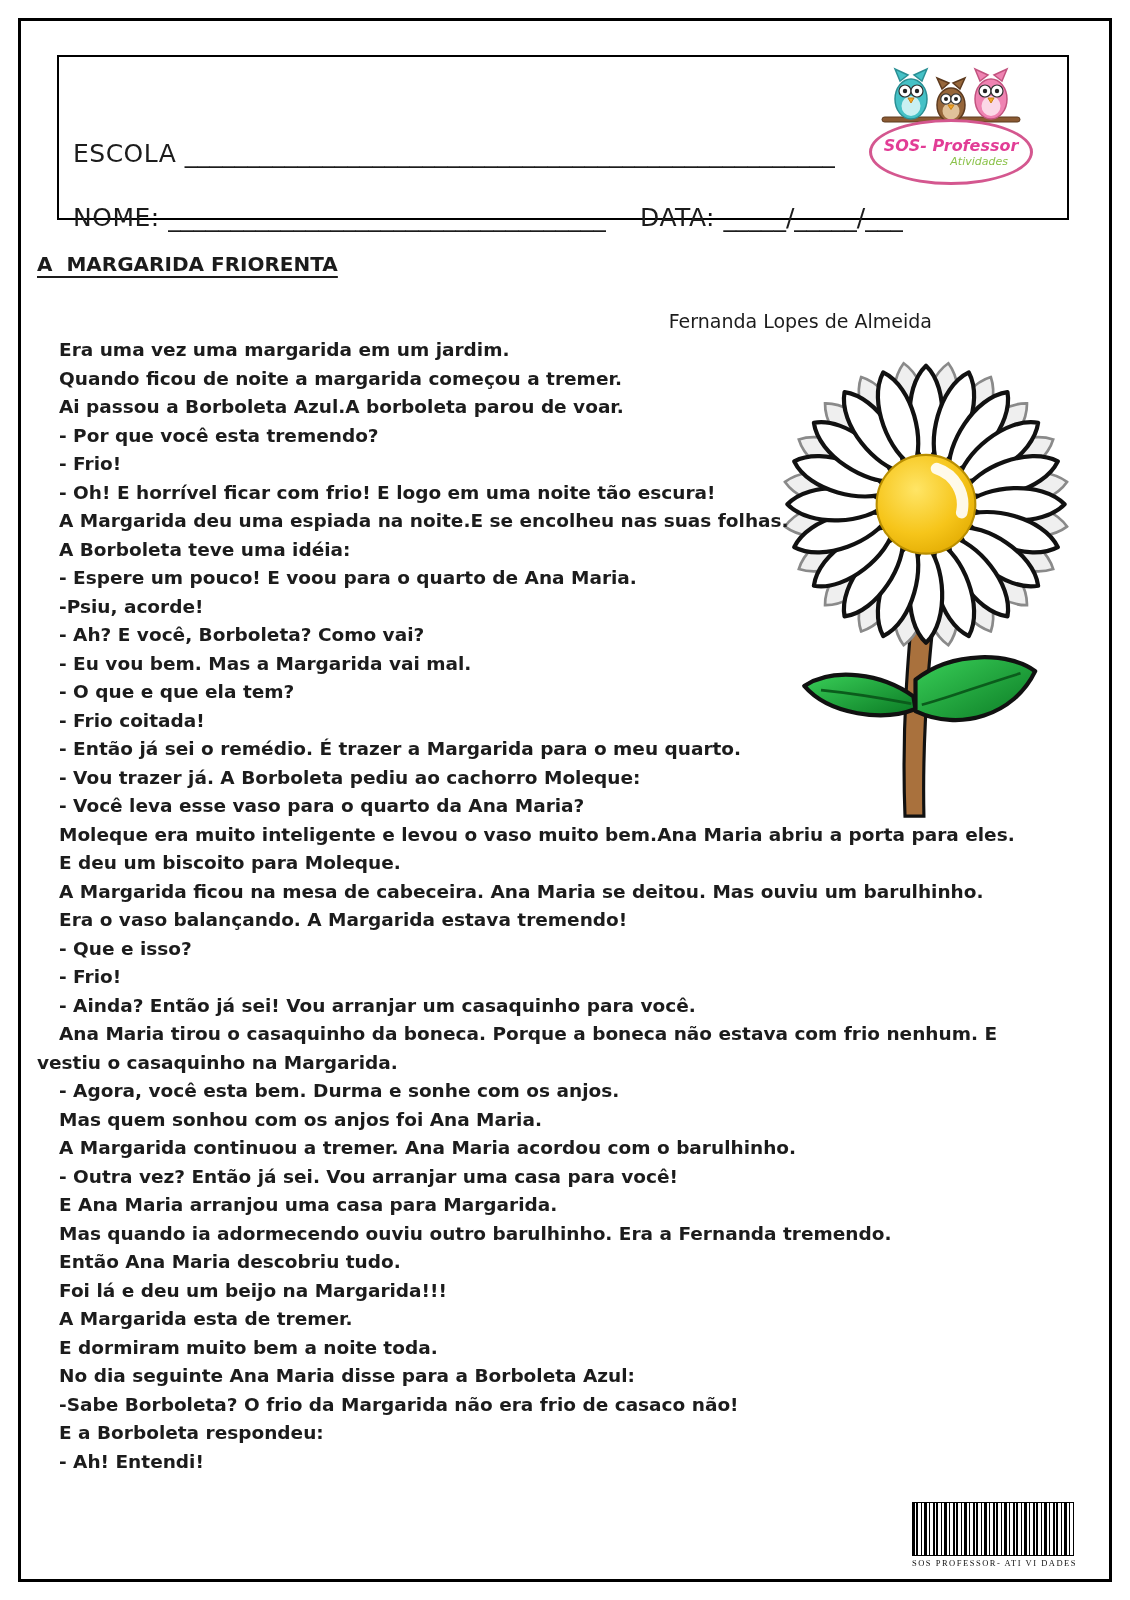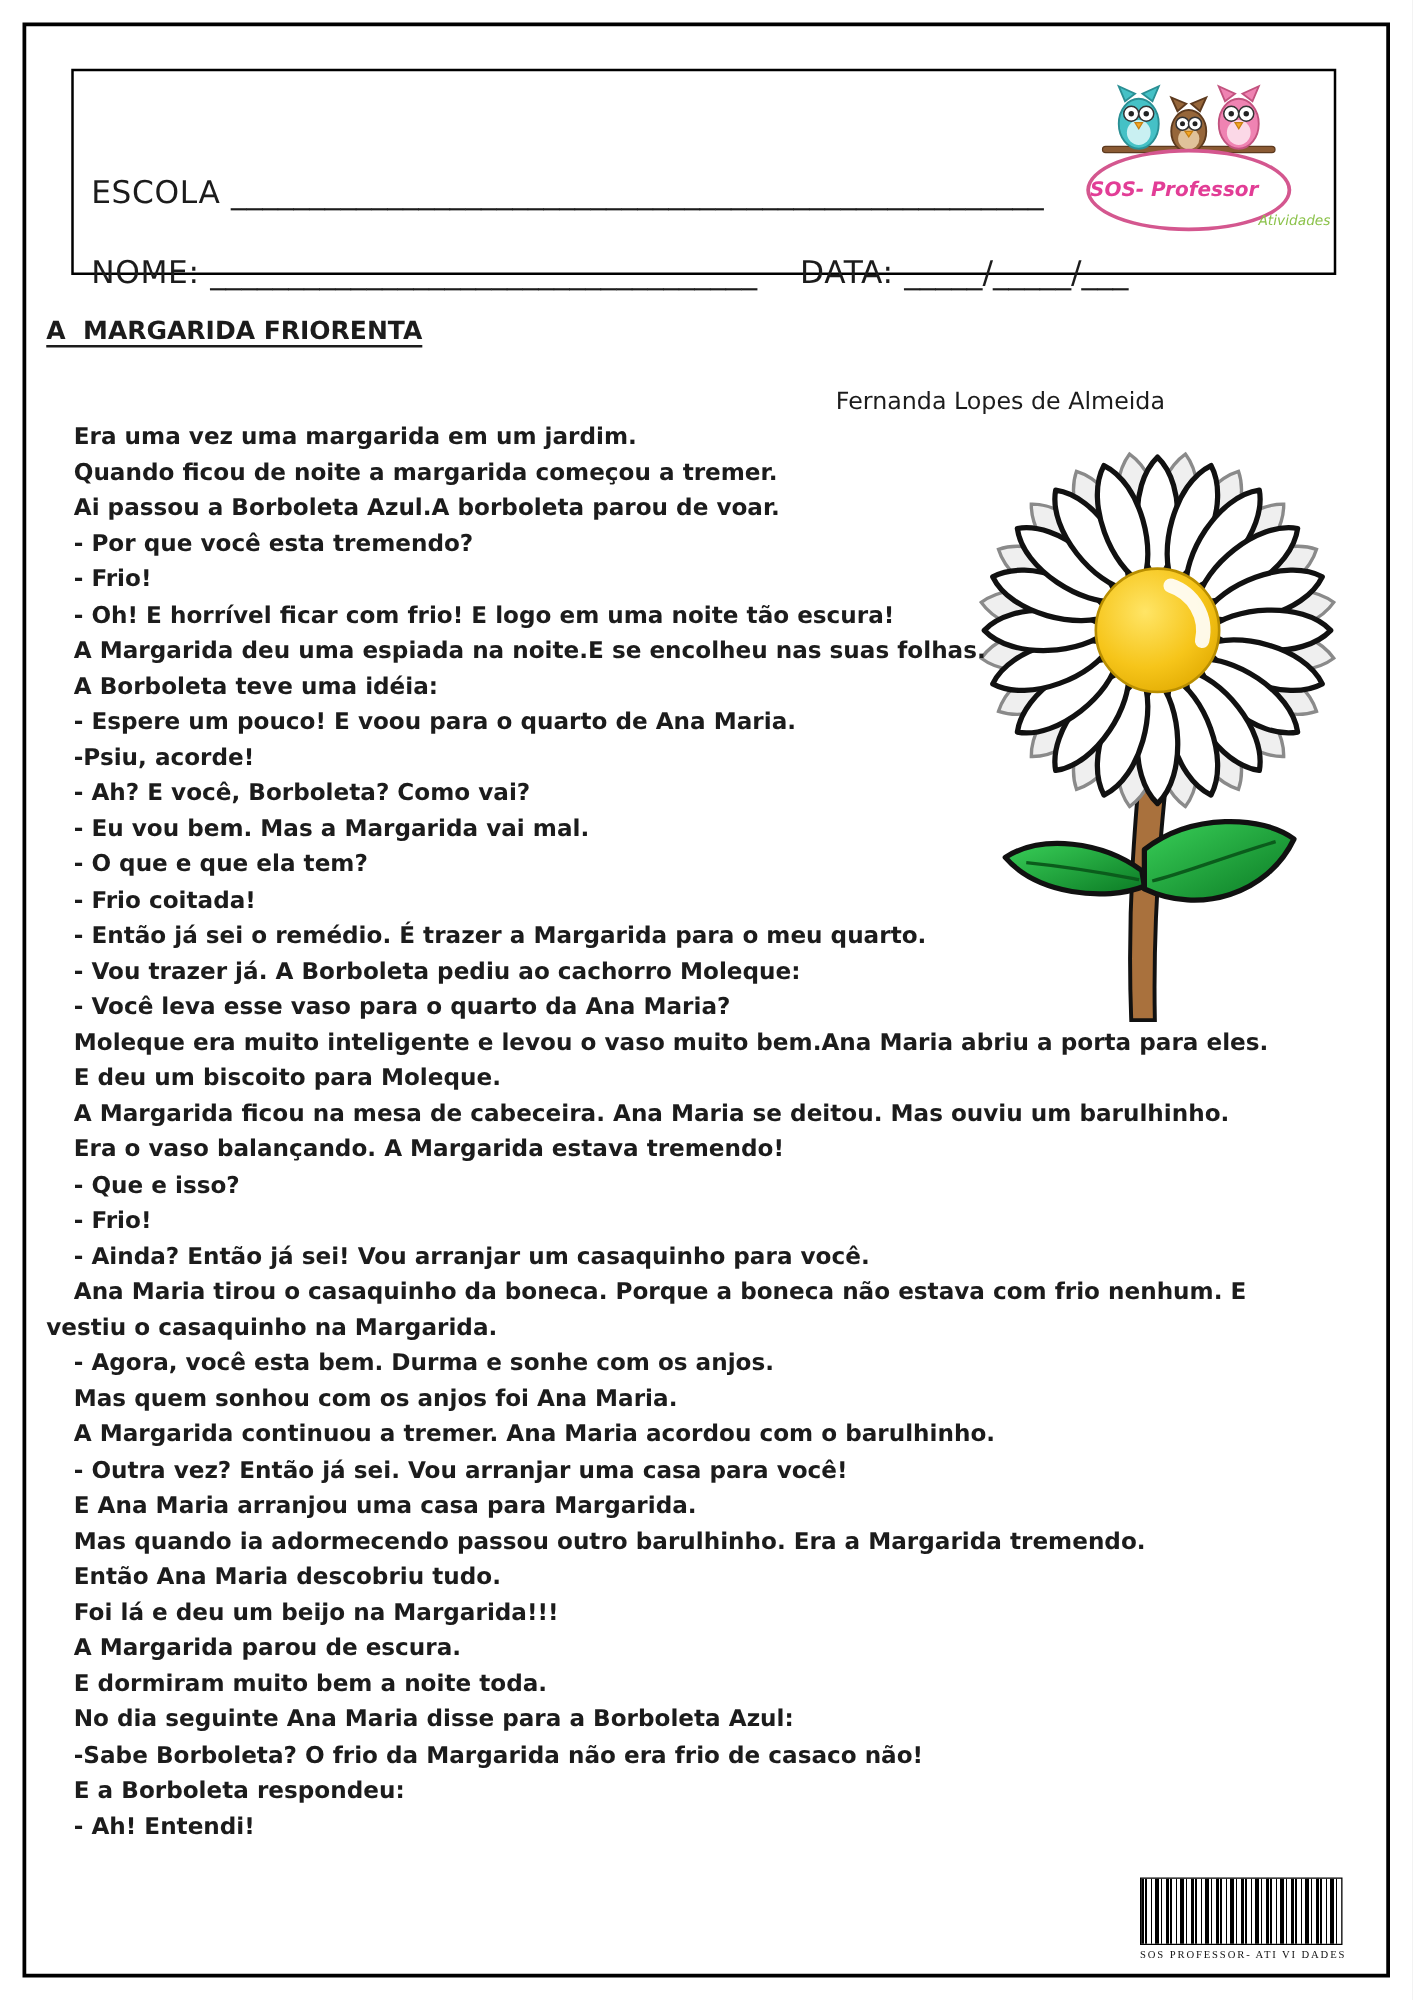--- a/index.html
+++ b/index.html
@@ -30,21 +30,21 @@
   .data-part{margin-left:26px;}
   
   .logo{
     position:absolute;right:28px;top:4px;width:176px;
     display:flex;flex-direction:column;align-items:center;
   }
   .logo-badge{
     width:158px;height:60px;margin-top:-8px;
     border:3px solid #d4578f;border-radius:50%;
     background:#fff;
-    display:flex;flex-direction:row;align-items:center;justify-content:space-between;
+    display:flex;flex-direction:column;align-items:center;justify-content:center;
   }
   .logo-title{font-size:16px;font-weight:bold;font-style:italic;color:#e23d96;white-space:nowrap;line-height:1;}
   .logo-sub{font-size:11px;font-style:italic;color:#8bc24a;line-height:1;align-self:flex-end;margin:2px 22px 0 0;}
   
   .ws-title{
     position:absolute;left:37px;top:252px;
     font-size:20px;font-weight:bold;
     text-decoration:underline;text-underline-offset:5px;
     white-space:pre;
   }
@@ -245,24 +245,24 @@
       <p class="story-line">Era o vaso balançando. A Margarida estava tremendo!</p>
       <p class="story-line">- Que e isso?</p>
       <p class="story-line">- Frio!</p>
       <p class="story-line">- Ainda? Então já sei! Vou arranjar um casaquinho para você.</p>
       <p class="story-line">Ana Maria tirou o casaquinho da boneca. Porque a boneca não estava com frio nenhum. E vestiu o casaquinho na Margarida.</p>
       <p class="story-line">- Agora, você esta bem. Durma e sonhe com os anjos.</p>
       <p class="story-line">Mas quem sonhou com os anjos foi Ana Maria.</p>
       <p class="story-line">A Margarida continuou a tremer. Ana Maria acordou com o barulhinho.</p>
       <p class="story-line">- Outra vez? Então já sei. Vou arranjar uma casa para você!</p>
       <p class="story-line">E Ana Maria arranjou uma casa para Margarida.</p>
-      <p class="story-line">Mas quando ia adormecendo passou outro barulhinho. Era a Margarida tremendo.</p>
+      <p class="story-line">Mas quando ia adormecendo ouviu outro barulhinho. Era a Fernanda tremendo.</p>
       <p class="story-line">Então Ana Maria descobriu tudo.</p>
       <p class="story-line">Foi lá e deu um beijo na Margarida!!!</p>
-      <p class="story-line">A Margarida parou de escura.</p>
+      <p class="story-line">A Margarida esta de tremer.</p>
       <p class="story-line">E dormiram muito bem a noite toda.</p>
       <p class="story-line">No dia seguinte Ana Maria disse para a Borboleta Azul:</p>
       <p class="story-line">-Sabe Borboleta? O frio da Margarida não era frio de casaco não!</p>
       <p class="story-line">E a Borboleta respondeu:</p>
       <p class="story-line">- Ah! Entendi!</p>
     </div>
 
   <div class="barcode-wrap">
     <div class="barcode"></div>
     <div class="barcode-caption">SOS PROFESSOR- ATI VI DADES</div>

